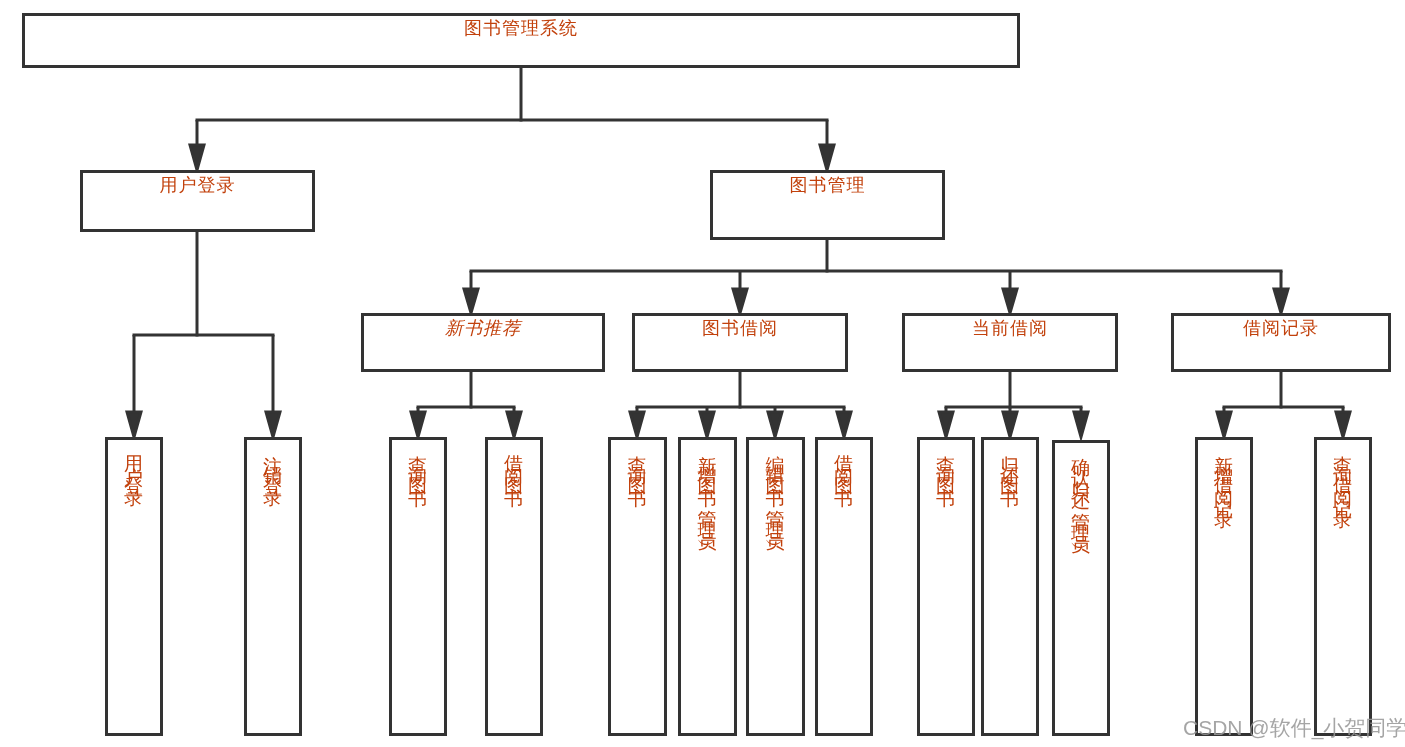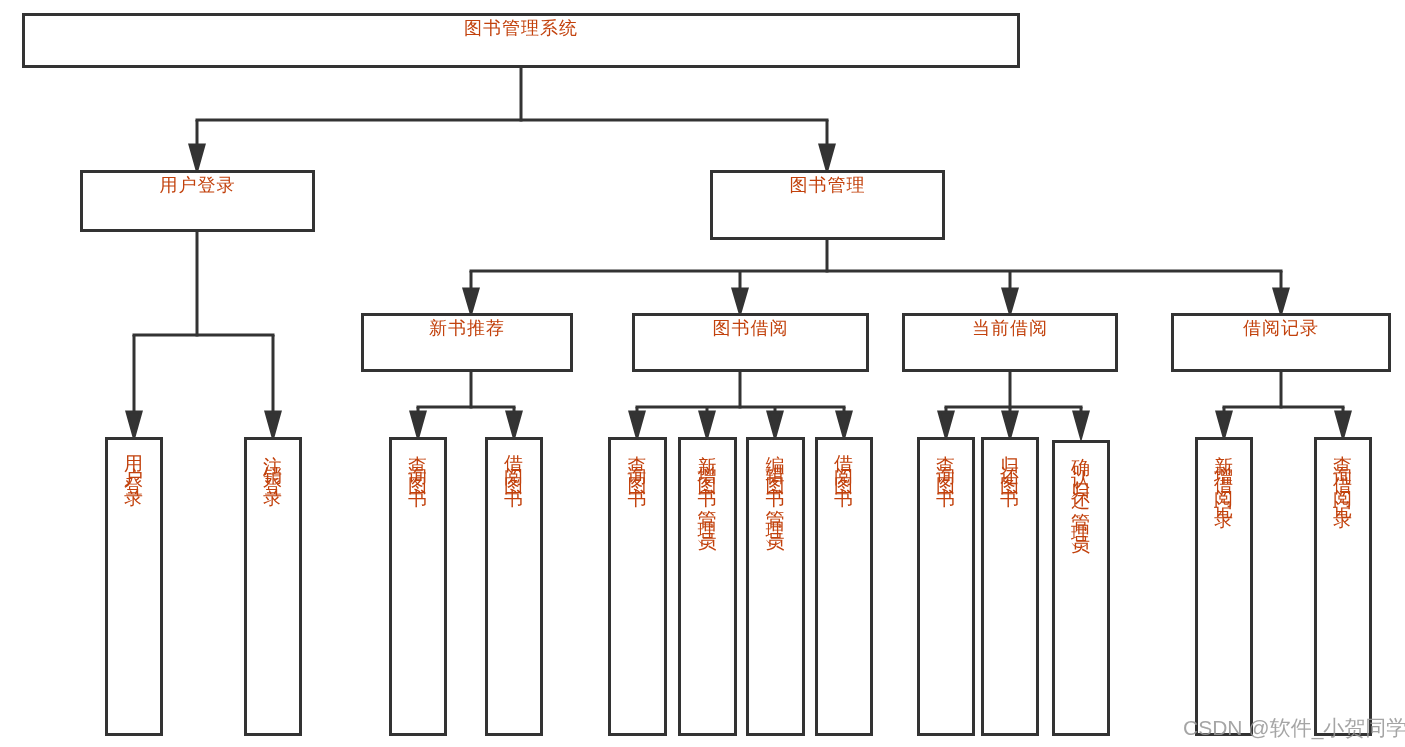--- a/index.html
+++ b/index.html
@@ -137,24 +137,24 @@
     <span>图书管理系统</span>
   </div>
 
   <div class="node hnode" style="left:80px; top:170px; width:235px; height:62px;">
     <span>用户登录</span>
   </div>
   <div class="node hnode" style="left:710px; top:170px; width:235px; height:70px;">
     <span>图书管理</span>
   </div>
 
-  <div class="node hnode" style="left:361px; top:313px; width:212px; height:59px;">
+  <div class="node hnode" style="left:361px; top:313px; width:244px; height:59px;font-style:italic;">
     <span>新书推荐</span>
   </div>
-  <div class="node hnode" style="left:632px; top:313px; width:237px; height:59px;">
+  <div class="node hnode" style="left:632px; top:313px; width:216px; height:59px;">
     <span>图书借阅</span>
   </div>
   <div class="node hnode" style="left:1171px; top:313px; width:220px; height:59px;">
     <span>借阅记录</span>
   </div>
   <div class="node hnode" style="left:902px; top:313px; width:216px; height:59px;">
     <span>当前借阅</span>
   </div>
 
   <div class="node vnode" style="left:105px; top:437px; width:58px; height:299px;">

